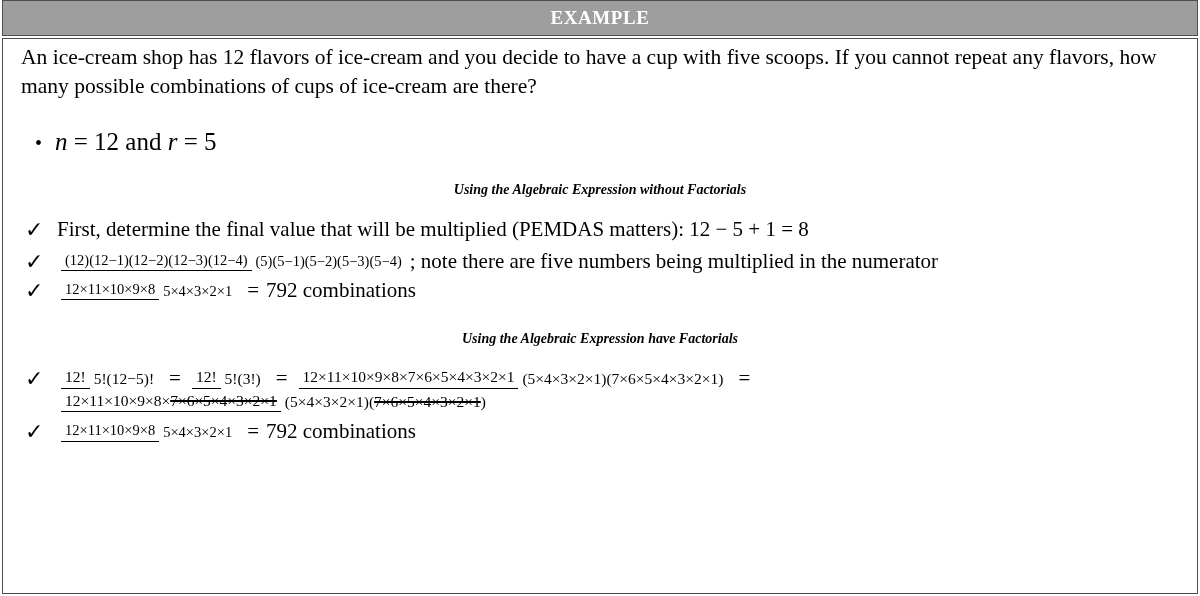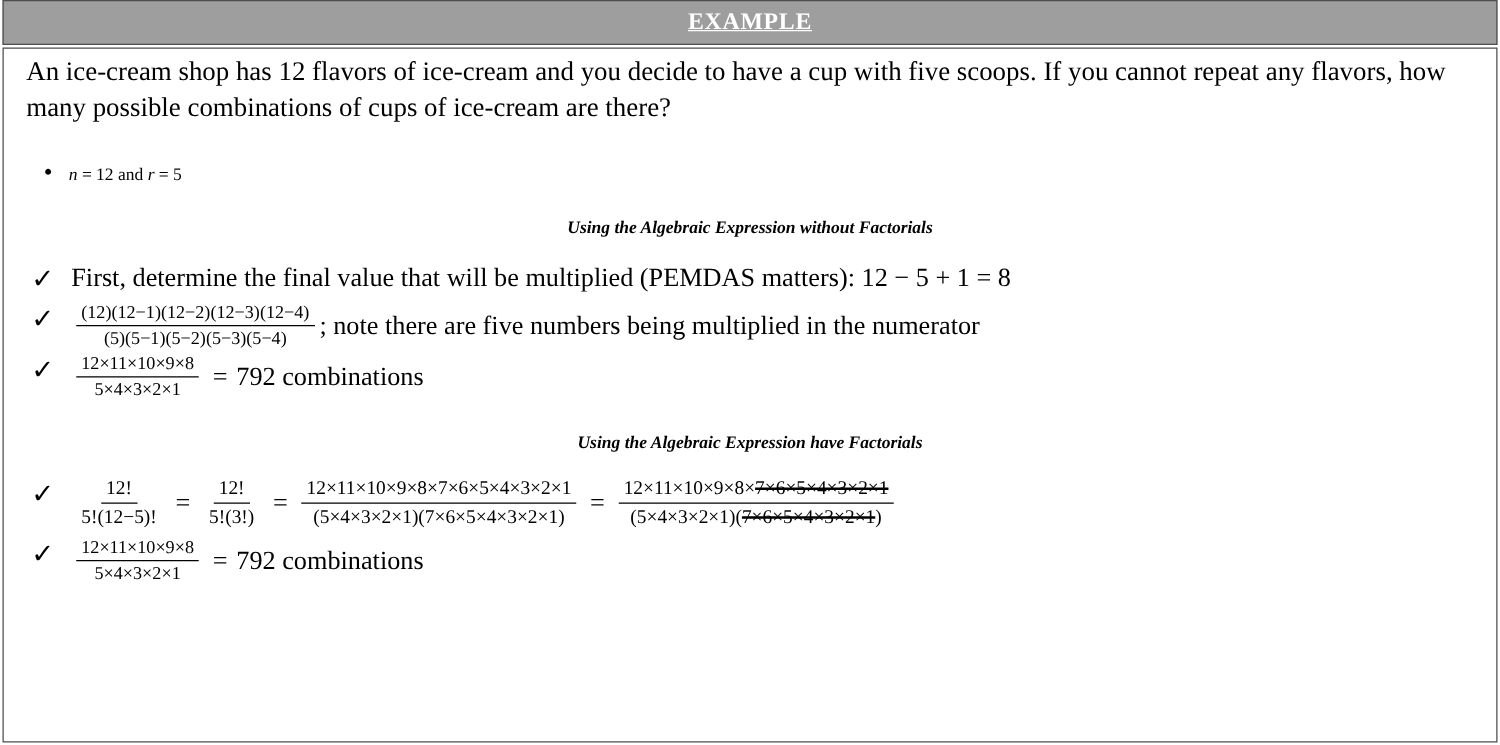--- a/index.html
+++ b/index.html
@@ -28,21 +28,20 @@
     align-items: center;
     justify-content: center;
     margin: 0 2px;
   }
   .example-header .title {
     color: #ffffff;
     font-weight: bold;
     font-size: 19px;
     letter-spacing: 0.6px;
     font-family: "Liberation Serif", serif;
-    text-decoration: underline;
   }
   .body-box {
     position: absolute;
     top: 38px;
     left: 2px;
     right: 2px;
     bottom: 2px;
     border: 1px solid #4d4d4d;
     box-sizing: border-box;
     padding: 4px 18px 0 18px;
@@ -59,21 +58,21 @@
     margin-top: 28px;
   }
   .bullet-dot {
     width: 34px;
     padding-left: 14px;
     box-sizing: border-box;
     font-size: 20px;
     line-height: 1;
   }
   .bullet-text {
-    font-size: 14px;
+    font-size: 25px;
   }
   .mathvar {
     font-style: italic;
     font-family: "Liberation Serif", serif;
   }
   .section-heading {
     text-align: center;
     font-style: italic;
     font-weight: bold;
     font-size: 14px;
@@ -95,21 +94,21 @@
   .check-body {
     font-size: 21px;
     line-height: 1.25;
     display: flex;
     align-items: center;
     flex-wrap: wrap;
   }
   
   .frac {
     display: inline-flex;
-    flex-direction: column;
+    flex-direction: row;
     align-items: center;
     vertical-align: middle;
     margin: 0 4px;
     font-size: 14.5px;
     line-height: 1.25;
   }
   .frac .num {
     padding: 0 4px 1px 4px;
     border-bottom: 1.4px solid #000;
     white-space: nowrap;

